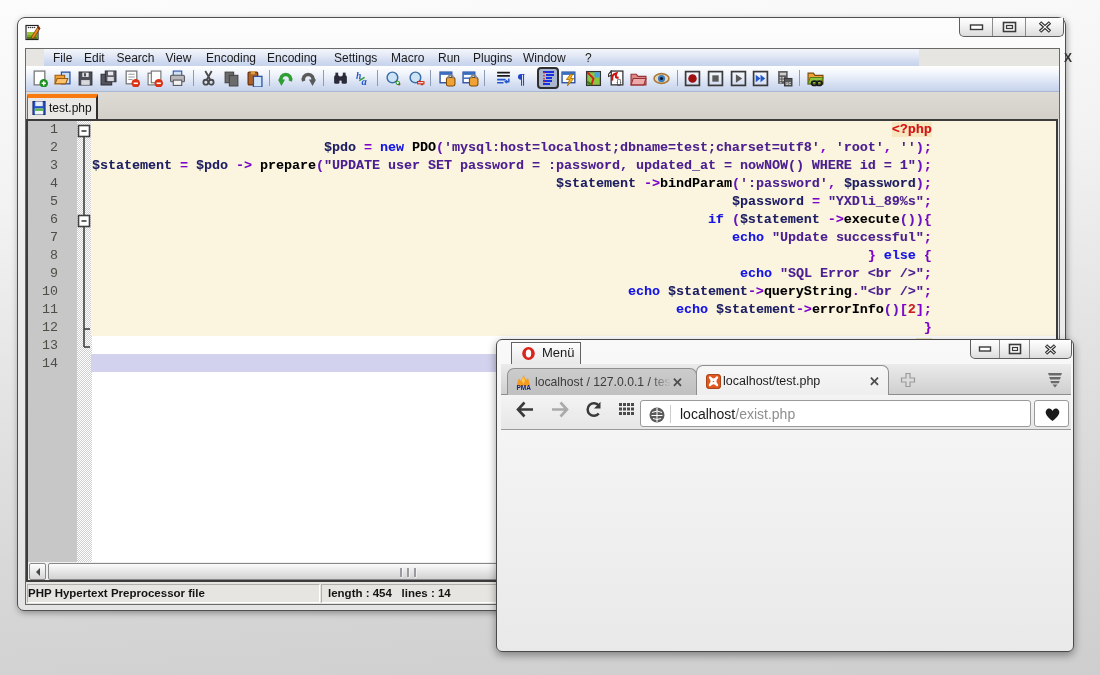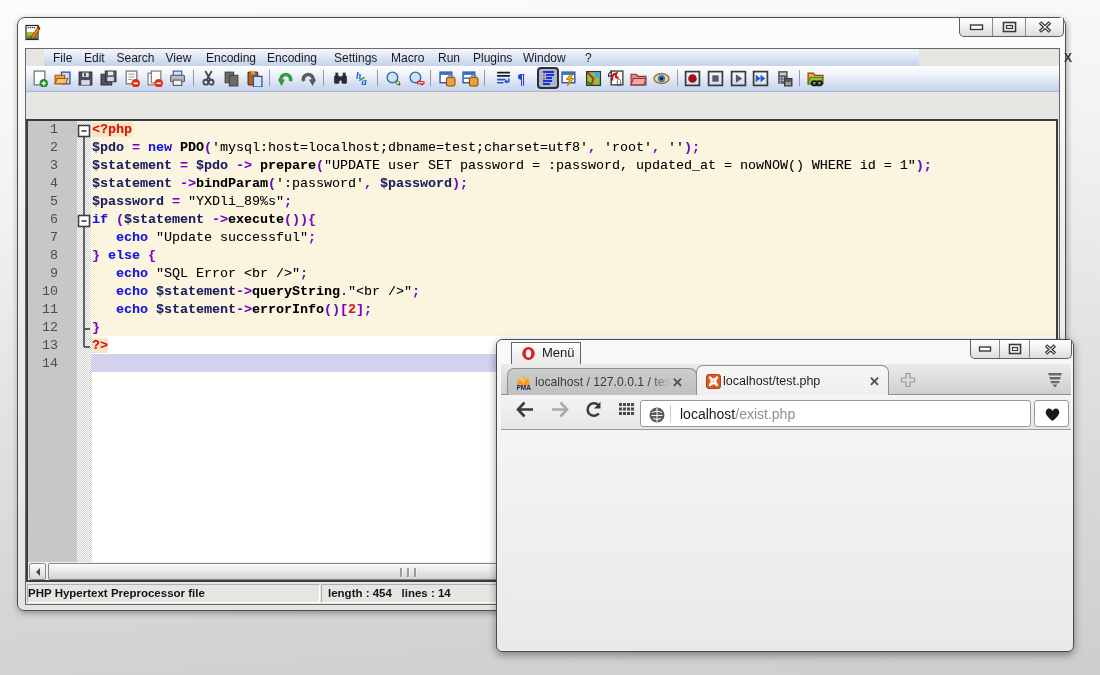--- a/index.html
+++ b/index.html
@@ -61,25 +61,25 @@
   background-color:#ffffff;
   background-image:
     linear-gradient(45deg,#cfcfcf 25%,transparent 25%,transparent 75%,#cfcfcf 75%),
     linear-gradient(45deg,#cfcfcf 25%,transparent 25%,transparent 75%,#cfcfcf 75%);
   background-size:2px 2px; background-position:0 0,1px 1px; }
 #ed-cream { position:absolute; left:63px; top:0; width:965px; height:215px; background:#fbf5e0; }
 #ed-caretline { position:absolute; left:63px; top:233px; width:965px; height:18px; background:#d2d2ef; }
 #ed-nums { position:absolute; left:0; top:0px; width:30px; text-align:right;
   font:13.3px/18px "Liberation Mono", monospace; color:#4f4e46; }
 #ed-code { position:absolute; left:64px; top:0px;
-  font:13.34px/18px "Liberation Mono", monospace; color:#1c1c1c; white-space:pre; text-shadow:0.35px 0 0 rgba(0,0,0,0.25); }
+  font:13.34px/18px "Liberation Mono", monospace; color:#1c1c1c; white-space:pre; text-shadow:0.35px 0 0 rgba(0,0,0,0.25);text-align:right; }
 #ed-code .v { color:#1d1d66; font-weight:bold; }
 #ed-code .k { color:#1414ee; font-weight:bold; }
 #ed-code .f { color:#000000; font-weight:bold; }
-#ed-code .s { color:#000000; }
+#ed-code .s { color:#4c1d95;font-weight:bold; }
 #ed-code .o { color:#8000d0; font-weight:bold; }
 #ed-code .p { color:#6a10c8; font-weight:bold; }
 #ed-code .n { color:#cf2020; font-weight:bold; }
 #ed-code .tag { color:#e11010; font-weight:bold; background:#f6e7c1; }
 
 
 #ed-hscroll { position:absolute; left:0; top:441px; width:1028px; height:18px; background:#f0efed; }
 #ed-hs-btn { position:absolute; left:1px; top:0.5px; width:17px; height:17px;
   background:linear-gradient(#fdfdfd,#d6d6d6); border:1px solid #8a8a88; border-radius:2px; }
 #ed-hs-thumb { position:absolute; left:20px; top:0.5px; width:746px; height:17px;
@@ -357,20 +357,31 @@
             <g stroke="#1a2fe0" stroke-width="2">
               <path d="M4 3 h11"></path>
               <path d="M7 6 h8"></path>
               <path d="M7 9 h6"></path>
               <path d="M4 12 h9"></path>
               <path d="M4 15 h7"></path>
             </g>
             <path d="M5 3 v12" stroke="#dd2222" stroke-width="1.4" stroke-dasharray="1.5 1.5"></path>
           </svg></div>
       </div>
+    <div id="npp-tabbar">
+      <div id="npp-tab">
+        <svg class="abs" style="left:4px;top:3px;" width="14" height="14" viewBox="0 0 14 15">
+          <rect x="0.5" y="0.5" width="13" height="14" fill="#2850c8" stroke="#10286a" stroke-width="1"></rect>
+          <rect x="3" y="0.5" width="8" height="5" fill="#e8eef8"></rect>
+          <rect x="2.5" y="8" width="9" height="6.5" fill="#f0f4fa"></rect>
+          <rect x="2.5" y="8" width="9" height="2.6" fill="#58b848"></rect>
+        </svg>
+        <span class="txt">test.php</span>
+      </div>
+    </div>
     <div id="npp-editor">
       <div id="ed-nummargin"></div>
       <div id="ed-foldmargin"></div>
       <div id="ed-cream"></div>
       <div id="ed-caretline"></div>
       <div id="ed-nums">1<br>2<br>3<br>4<br>5<br>6<br>7<br>8<br>9<br>10<br>11<br>12<br>13<br>14</div>
       <div id="ed-code"><span class="tag">&lt;?php</span><br><span class="v">$pdo</span> <span class="o">=</span> <span class="k">new</span> <span class="f">PDO</span><span class="p">(</span><span class="s">'mysql:host=localhost;dbname=test;charset=utf8'</span><span class="o">,</span> <span class="s">'root'</span><span class="o">,</span> <span class="s">''</span><span class="p">)</span><span class="o">;</span><br><span class="v">$statement</span> <span class="o">=</span> <span class="v">$pdo</span> <span class="o">-&gt;</span> <span class="f">prepare</span><span class="p">(</span><span class="s">"UPDATE user SET password = :password, updated_at = nowNOW() WHERE id = 1"</span><span class="p">)</span><span class="o">;</span><br><span class="v">$statement</span> <span class="o">-&gt;</span><span class="f">bindParam</span><span class="p">(</span><span class="s">':password'</span><span class="o">,</span> <span class="v">$password</span><span class="p">)</span><span class="o">;</span><br><span class="v">$password</span> <span class="o">=</span> <span class="s">"YXDli_89%s"</span><span class="o">;</span><br><span class="k">if</span> <span class="p">(</span><span class="v">$statement</span> <span class="o">-&gt;</span><span class="f">execute</span><span class="p">())</span><span class="o">{</span><br>   <span class="k">echo</span> <span class="s">"Update successful"</span><span class="o">;</span><br><span class="o">}</span> <span class="k">else</span> <span class="o">{</span><br>   <span class="k">echo</span> <span class="s">"SQL Error &lt;br /&gt;"</span><span class="o">;</span><br>   <span class="k">echo</span> <span class="v">$statement</span><span class="o">-&gt;</span><span class="f">queryString</span><span class="o">.</span><span class="s">"&lt;br /&gt;"</span><span class="o">;</span><br>   <span class="k">echo</span> <span class="v">$statement</span><span class="o">-&gt;</span><span class="f">errorInfo</span><span class="p">()</span><span class="o">[</span><span class="n">2</span><span class="o">]</span><span class="o">;</span><br><span class="o">}</span><br><span class="tag">?&gt;</span><br></div>
       <svg id="ed-folds" class="abs" style="left:49px;top:0;" width="15" height="441">
           <line x1="7" y1="16" x2="7" y2="226" stroke="#3f3f3f" stroke-width="1.6"></line>
           <line x1="7" y1="226" x2="13" y2="226" stroke="#3f3f3f" stroke-width="1.6"></line>

